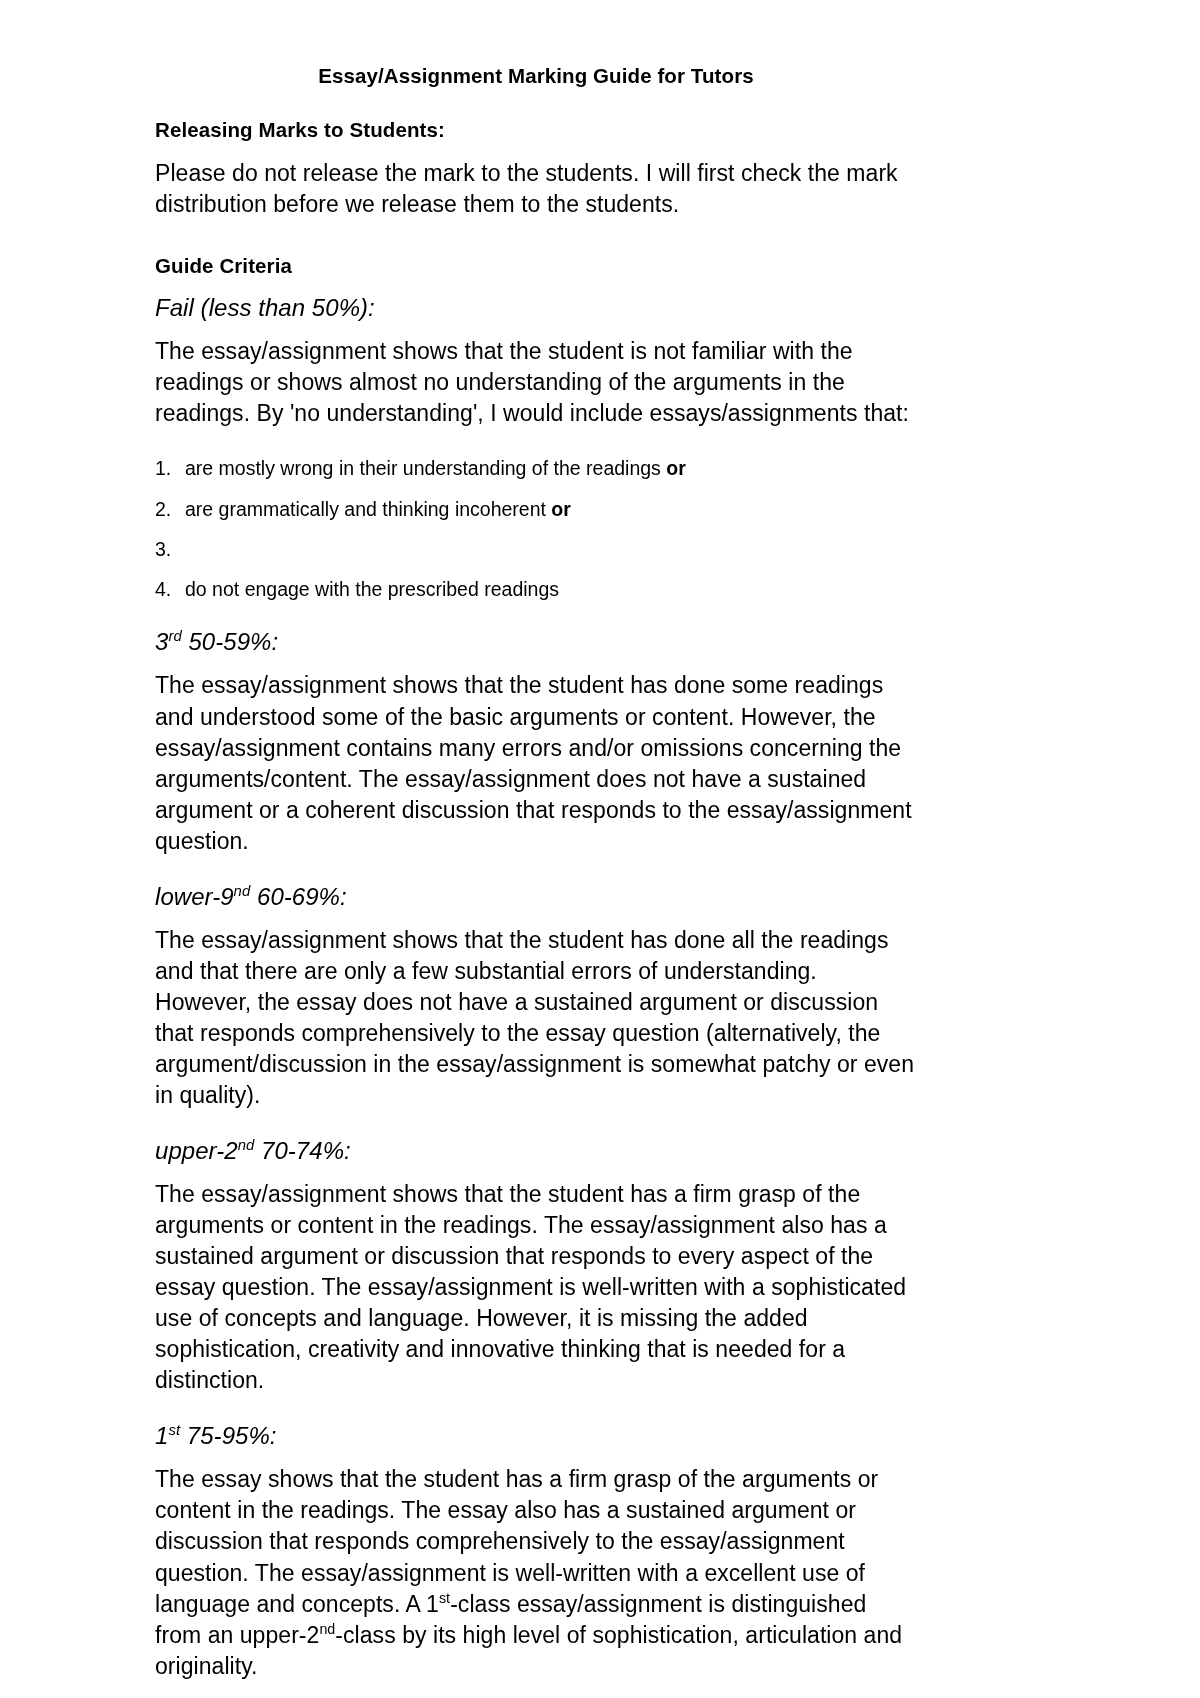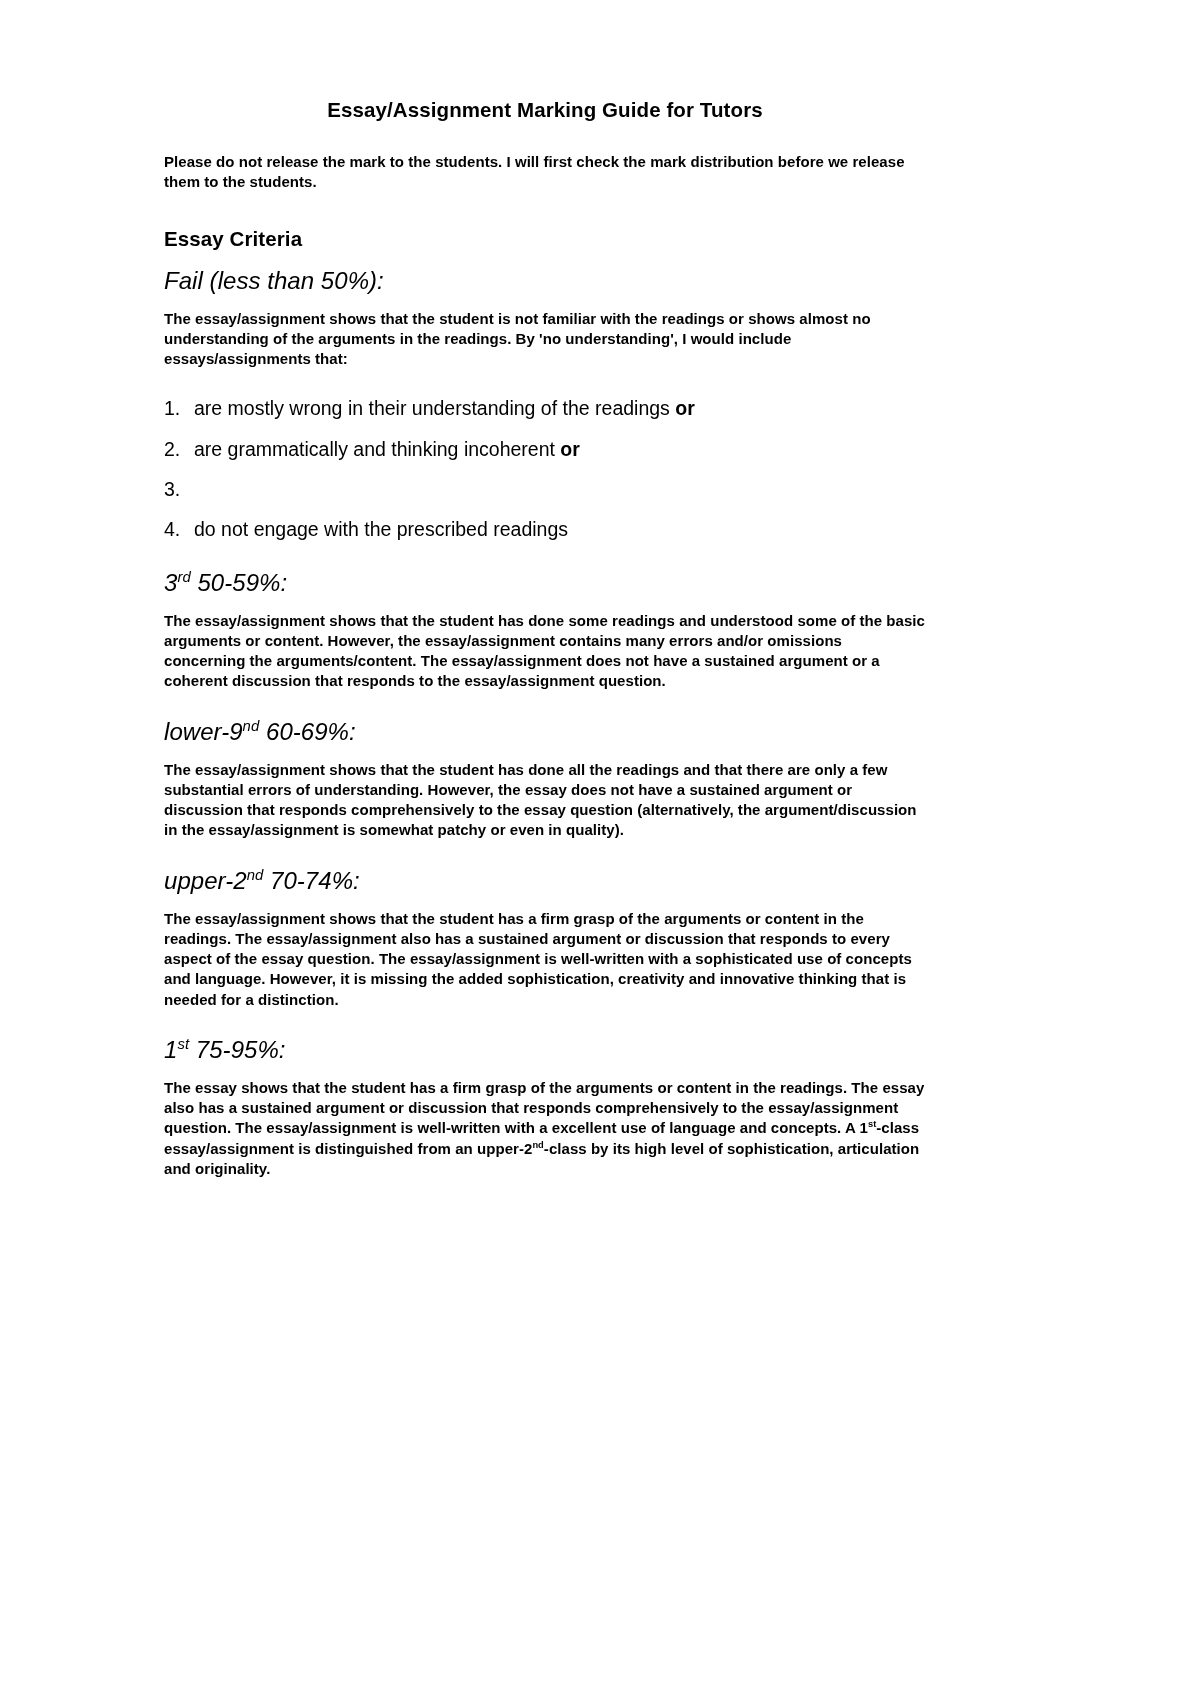--- a/index.html
+++ b/index.html
@@ -11,46 +11,44 @@
     width: 1200px;
     height: 1698px;
     font-family: "Liberation Sans", sans-serif;
     color: #000000;
     -webkit-font-smoothing: antialiased;
   }
   .page {
     width: 1072px;
     height: 1698px;
     box-sizing: border-box;
-    padding: 98px 155px 0 155px;
+    padding: 64px 155px 0 155px;
     position: relative;
-    margin-left: 9px;
   }
   .doc-title {
     font-size: 20.5px;
     font-weight: bold;
     text-align: center;
     margin: 0 0 30px 0;
     letter-spacing: 0.1px;
   }
   h2.section-heading {
     font-size: 20.5px;
     font-weight: bold;
     margin: 0 0 16px 0;
     letter-spacing: 0.1px;
   }
   h2.section-heading.spaced-top {
     margin-top: 34px;
   }
   p.body-text {
-    font-size: 15px;
+    font-size: 23px;
     line-height: 1.35;
     margin: 0 0 26px 0;
     letter-spacing: 0.05px;
-    font-weight: bold;
   }
   p.grade-label {
     font-size: 24px;
     font-style: italic;
     margin: 0 0 14px 0;
     letter-spacing: 0.05px;
   }
   ol.criteria-list {
     list-style: none;
     margin: 0 0 26px 0;
@@ -73,24 +71,25 @@
     line-height: 0;
   }
 </style>
 </head>
 <body>
 
 <div class="page">
 
   <h1 class="doc-title">Essay/Assignment Marking Guide for Tutors</h1>
 
+  <h2 class="section-heading">Releasing Marks to Students:</h2>
 
   <p class="body-text">Please do not release the mark to the students. I will first check the mark distribution before we release them to the students.</p>
 
-  <h2 class="section-heading spaced-top">Essay Criteria</h2>
+  <h2 class="section-heading spaced-top">Guide Criteria</h2>
 
   <p class="grade-label"><span>Fail (less than 50%)</span><span>:</span></p>
 
   <p class="body-text">The essay/assignment shows that the student is not familiar with the readings or shows almost no understanding of the arguments in the readings. By 'no understanding', I would include essays/assignments that:</p>
 
   <ol class="criteria-list">
     <li>
       <span class="num">1.</span>
       <span><span>are mostly wrong in their understanding of the readings </span><span class="b">or</span></span>
     </li>

